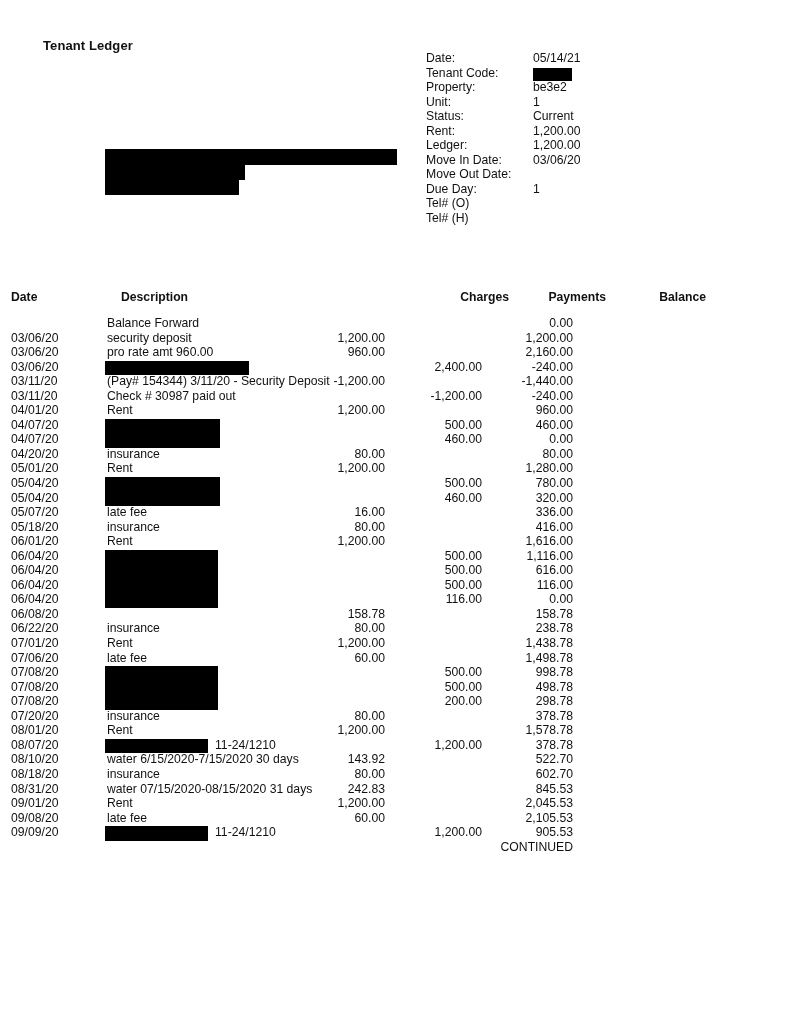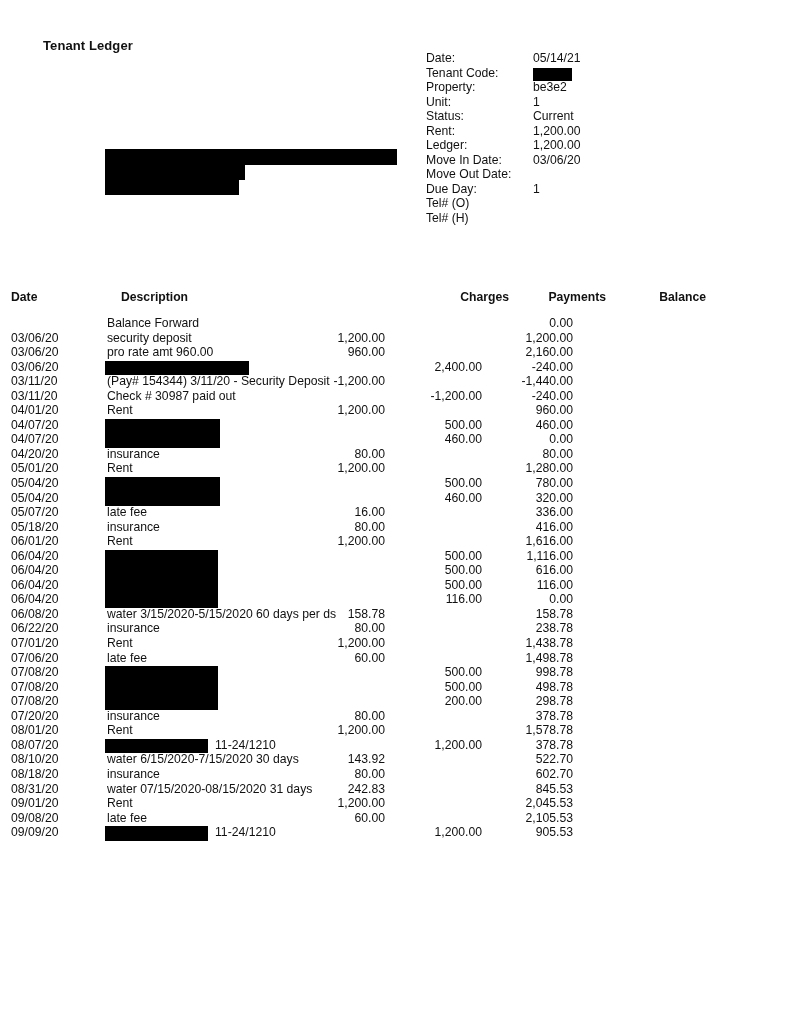--- a/index.html
+++ b/index.html
@@ -240,21 +240,20 @@
     </div>
     <div class="row">
       <span class="c-date">06/04/20</span>
       <span class="redact" style="left: 105px; top: 1px; width: 113px; height: 14.6px;"></span>
       <span class="c-charges"></span>
       <span class="c-payments">116.00</span>
       <span class="c-balance">0.00</span>
     </div>
     <div class="row">
       <span class="c-date">06/08/20</span>
-      <span class="c-desc">water 3/15/2020-5/15/2020 60 days per ds</span>
       <span class="c-charges">158.78</span>
       <span class="c-payments"></span>
       <span class="c-balance">158.78</span>
     </div>
     <div class="row">
       <span class="c-date">06/22/20</span>
       <span class="c-desc">insurance</span>
       <span class="c-charges">80.00</span>
       <span class="c-payments"></span>
       <span class="c-balance">238.78</span>
@@ -352,13 +351,16 @@
       <span class="c-balance">2,105.53</span>
     </div>
     <div class="row">
       <span class="c-date">09/09/20</span>
       <span class="redact" style="left: 105px; top: 1px; width: 103px; height: 14.6px;"></span>
       <span class="c-suffix">11-24/1210</span>
       <span class="c-charges"></span>
       <span class="c-payments">1,200.00</span>
       <span class="c-balance">905.53</span>
     </div>
+    <div class="continued">
+      <span>CONTINUED</span>
+    </div>
   </div>
 
 </body></html>

